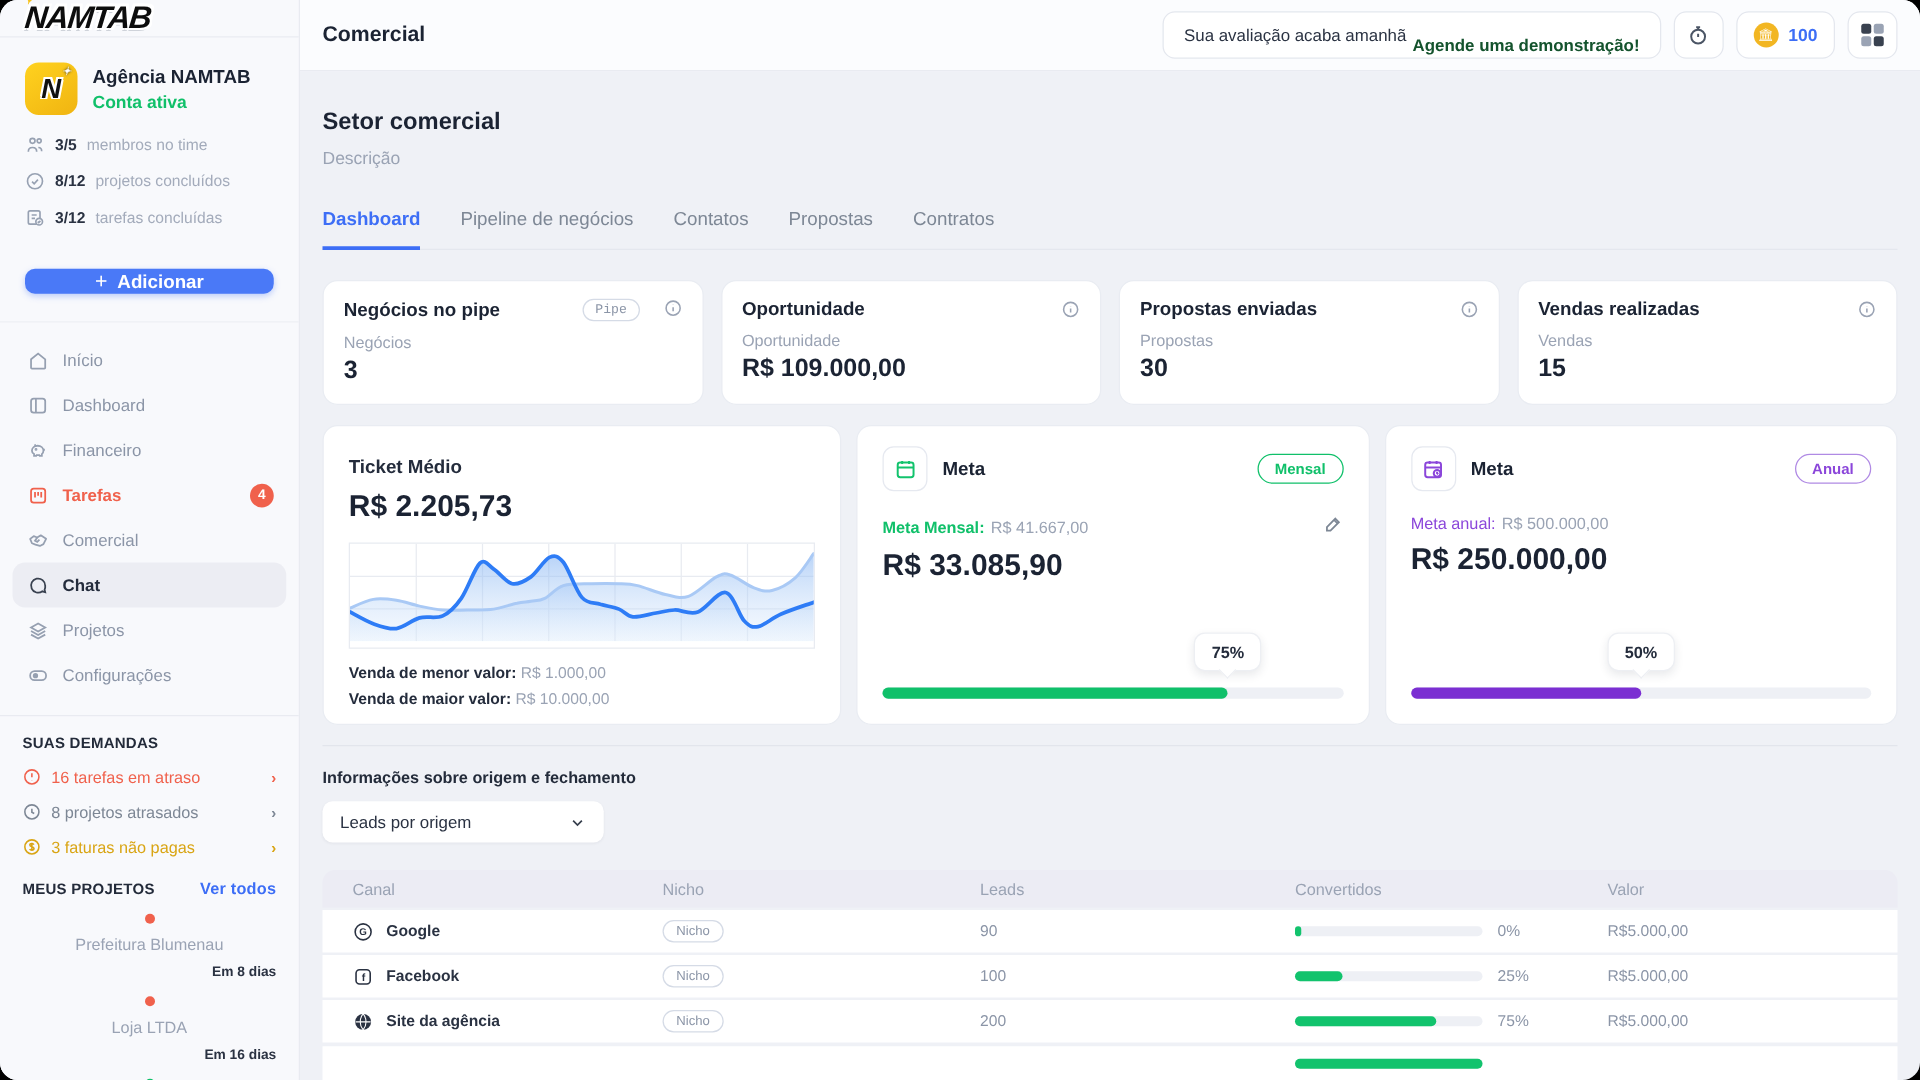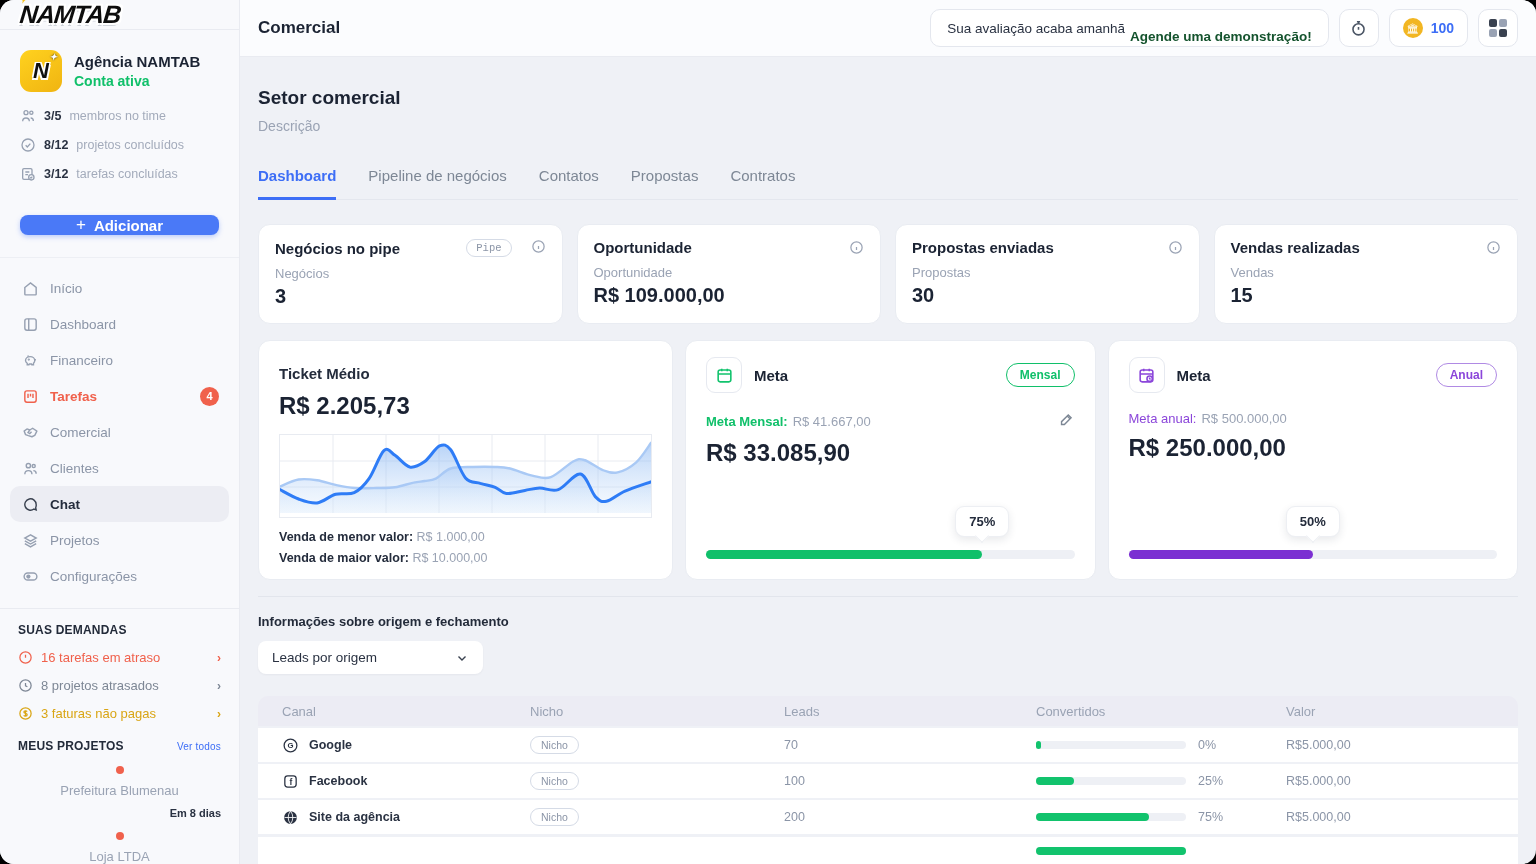--- a/index.html
+++ b/index.html
@@ -33,21 +33,21 @@
   .menu { margin-top:22px; padding:0 10px; border-top:1px solid #edeff4; padding-top:12px; }
   .menu-item { height:36px; display:flex; align-items:center; gap:11px; padding:0 12px; border-radius:10px; color:#8b95a7; font-size:13.5px; cursor:pointer; position:relative; }
   .menu-item svg { width:17px; height:17px; stroke:#96a0b1; flex:none; }
   .menu-item.danger, .menu-item.danger svg { color:#f0614c; stroke:#f0614c; font-weight:bold; }
   .menu-item.active { background:#ecedf3; color:#242c3c; font-weight:bold; }
   .menu-item.active svg { stroke:#39414f; }
   .menu-badge { position:absolute; right:10px; width:19px; height:19px; border-radius:50%; background:#f0614c; color:#fff; font-size:11px; font-weight:bold; display:flex; align-items:center; justify-content:center; }
 
   .side-bottom { border-top:1px solid #e9ebf1; margin-top:14px; padding:14px 18px 0 18px; }
   .side-sec-title { font-size:12px; font-weight:bold; color:#232b3a; letter-spacing:.2px; display:flex; justify-content:space-between; align-items:center; }
-  .see-all { font-size:10px; font-weight:normal; color:#3d6ef6; cursor:pointer; }
+  .see-all { font-size:13px; font-weight:bold; color:#3d6ef6; cursor:pointer; }
   .demand-row { display:flex; align-items:center; gap:8px; margin-top:13px; font-size:13px; cursor:pointer; }
   .demand-row svg { width:15px; height:15px; flex:none; }
   .demand-row .chev { margin-left:auto; font-size:12px; font-weight:bold; }
   .dem-red { color:#f0614c; } .dem-red svg { stroke:#f0614c; }
   .dem-gray { color:#7d8795; } .dem-gray svg { stroke:#7d8795; }
   .dem-yellow { color:#d9a514; } .dem-yellow svg { stroke:#d9a514; }
   .proj-row { display:flex; align-items:center; gap:9px; margin-top:13px; font-size:13px; color:#9aa3b4; cursor:pointer;flex-direction:column; }
   .dot { width:8px; height:8px; border-radius:50%; flex:none; }
   .dot-red { background:#f0614c; } .dot-green { background:#10c06a; }
   .proj-name.green { color:#10c06a; }
@@ -230,29 +230,20 @@
           </svg>
         <span>Tarefas</span>
         <span class="menu-badge">4</span>
       </div>
       <div class="menu-item">
         <svg viewBox="0 0 24 24" fill="none" stroke-width="2">
             <path d="M3 10l4-3 4 1.5L15 6l6 4-3 6-4 2-5-1.5L5 15z" stroke-linejoin="round"></path>
             <path d="M11 8.5 8.5 12l2.5 1.5L13.5 11"></path>
           </svg>
         <span>Comercial</span>
-      </div>
-      <div class="menu-item">
-        <svg viewBox="0 0 24 24" fill="none" stroke-width="2">
-            <circle cx="9" cy="8" r="3"></circle>
-            <path d="M4 20c0-3 2-5 5-5s5 2 5 5"></path>
-            <circle cx="16.5" cy="8.5" r="2.2"></circle>
-            <path d="M16 15c2.5 0 4 1.7 4 4.3"></path>
-          </svg>
-        <span>Clientes</span>
       </div>
       <div class="menu-item active">
         <svg viewBox="0 0 24 24" fill="none" stroke-width="2">
             <path d="M20 12a8 8 0 1 0-3.2 6.4L20 19.5l-.7-3A7.8 7.8 0 0 0 20 12z"></path>
           </svg>
         <span>Chat</span>
       </div>
       <div class="menu-item">
         <svg viewBox="0 0 24 24" fill="none" stroke-width="2">
             <path d="M12 4 4 8.5 12 13l8-4.5z"></path>
@@ -528,21 +519,21 @@
 
         <div class="t-row">
           <span class="chan">
             <svg viewBox="0 0 24 24" fill="none" stroke="#2a3242" stroke-width="1.8">
                 <circle cx="12" cy="12" r="9"></circle>
                 <text x="12" y="16" text-anchor="middle" font-size="11" font-weight="bold" fill="#2a3242" stroke="none" font-family="Liberation Sans, sans-serif">G</text>
               </svg>
             <span>Google</span>
           </span>
           <span><span class="niche-pill">Nicho</span></span>
-          <span class="leads">70</span>
+          <span class="leads">90</span>
           <span class="conv">
             <span class="conv-track">
                 <span class="conv-fill" style="display: block; width: 0%;"></span>
               </span>
             <span class="conv-pct">0%</span>
           </span>
           <span class="valor">R$5.000,00</span>
         </div>
 
         <div class="t-row">

